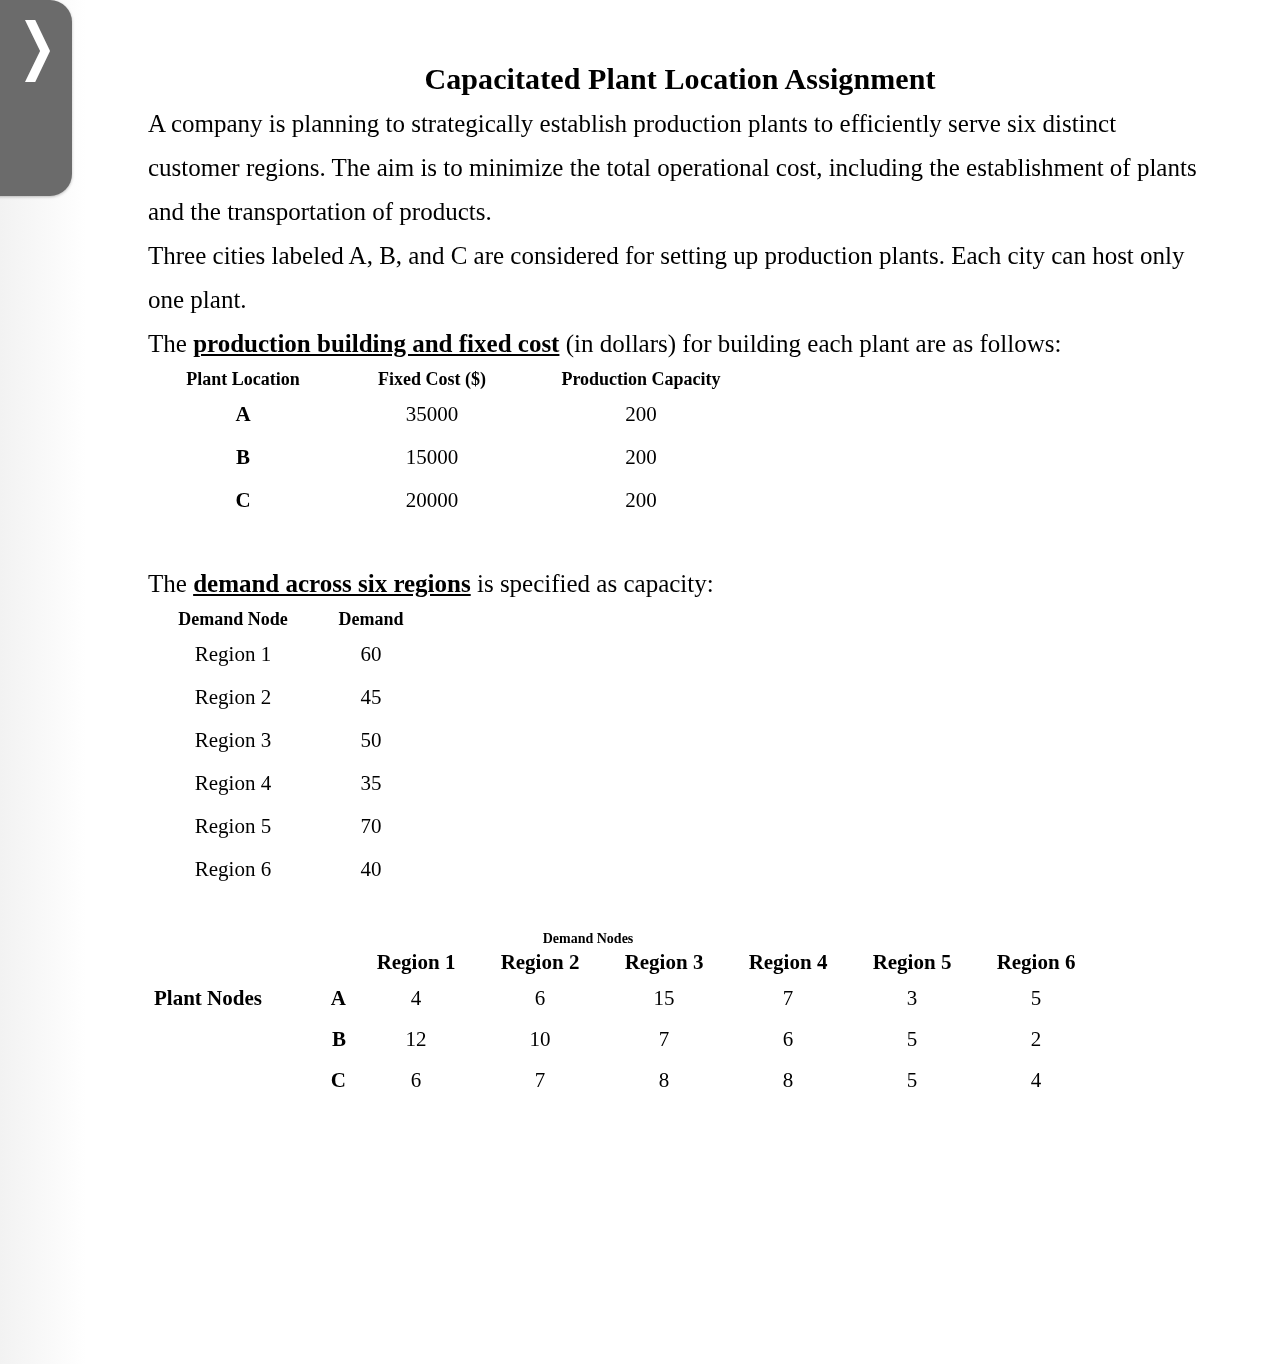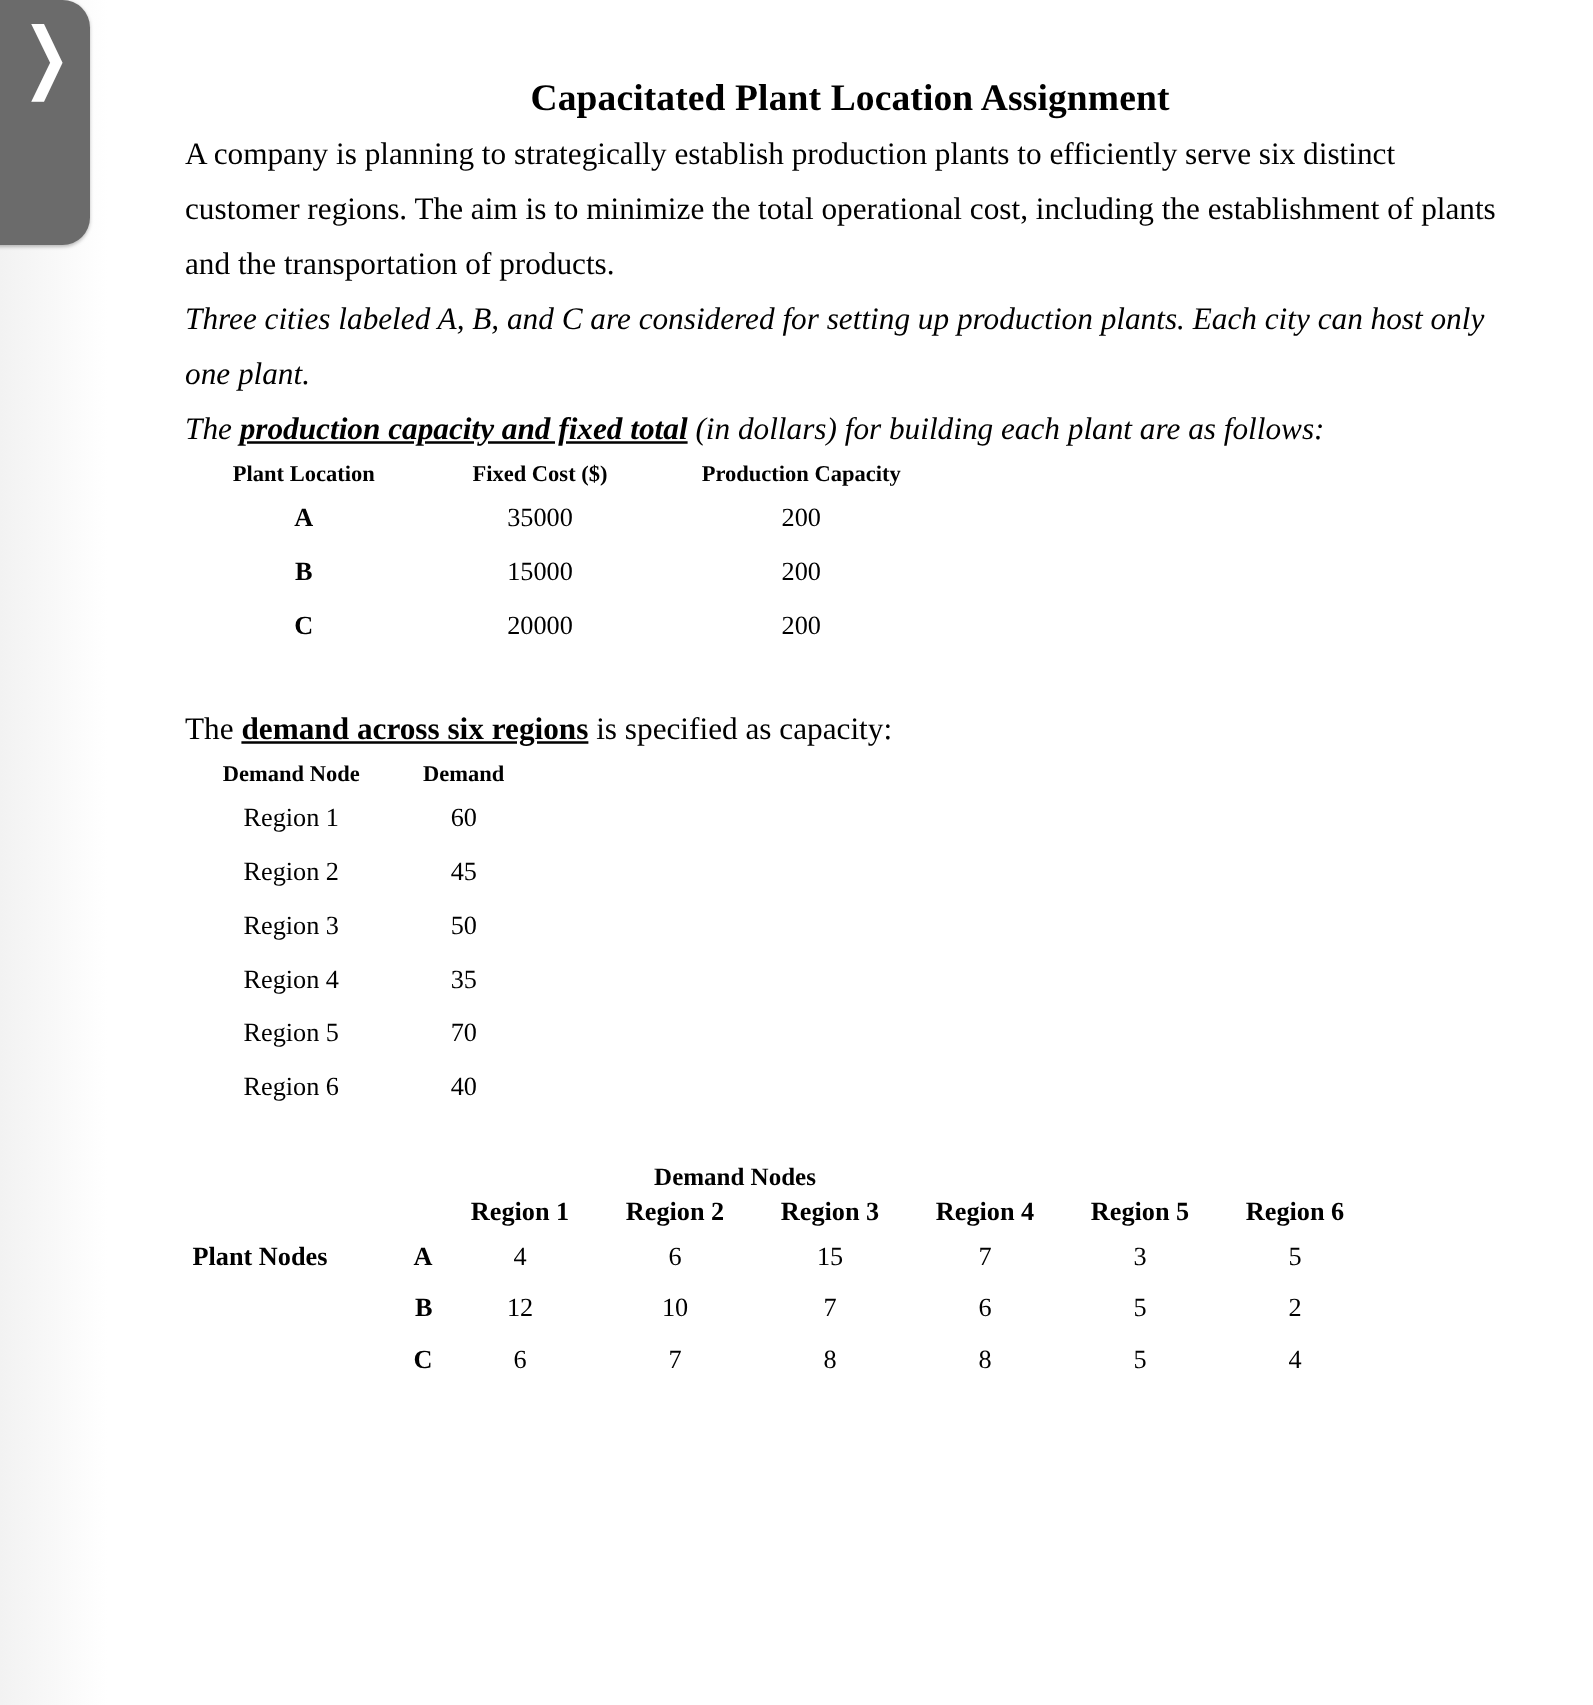--- a/index.html
+++ b/index.html
@@ -64,21 +64,21 @@
     margin: 62px 0 0 0;
     letter-spacing: 0.1px;
   }
 
   .para {
     font-size: 25px;
     line-height: 44px;
     margin: 6px 0 0 0;
     padding: 0 62px 0 62px;
   }
-  .para.tight { margin-top: 0; font-style: italic; }
+  .para.tight { margin-top: 0; }
 
   .para b.u {
     font-weight: bold;
     text-decoration: underline;
   }
 
   
   table.doc-table {
     border-collapse: collapse;
     margin-left: 62px;
@@ -106,21 +106,21 @@
   
   #demand-table th.c0, #demand-table td.c0 { width: 150px; }
   #demand-table th.c1, #demand-table td.c1 { width: 86px; }
   #demand-table td.c0 { text-align: center; }
 
   .spacer-lg { height: 34px; }
 
   
   #transport-wrap { margin-left: 62px; }
   .demand-nodes-caption {
-    font-size: 20px;
+    font-size: 14px;
     font-weight: bold;
     text-align: center;
     width: 760px;
     margin-left: 60px;
     padding-top: 6px;
   }
   #transport-table {
     border-collapse: collapse;
     font-size: 21px;
     margin-left: 0;
@@ -160,21 +160,21 @@
 </div>
 
 <div id="doc">
 
   <h1 class="title">Capacitated Plant Location Assignment</h1>
 
   <p class="para">A company is planning to strategically establish production plants to efficiently serve six distinct customer regions. The aim is to minimize the total operational cost, including the establishment of plants and the transportation of products.</p>
 
   <p class="para tight">Three cities labeled A, B, and C are considered for setting up production plants. Each city can host only one plant.</p>
 
-  <p class="para tight"><span>The </span><b class="u">production capacity and fixed total</b><span> (in dollars) for building each plant are as follows:</span></p>
+  <p class="para tight"><span>The </span><b class="u">production building and fixed cost</b><span> (in dollars) for building each plant are as follows:</span></p>
 
   <table class="doc-table" id="plant-table">
     <thead>
       <tr>
         <th class="c0">Plant Location</th>
         <th class="c1">Fixed Cost ($)</th>
         <th class="c2">Production Capacity</th>
       </tr>
     </thead>
     <tbody>

